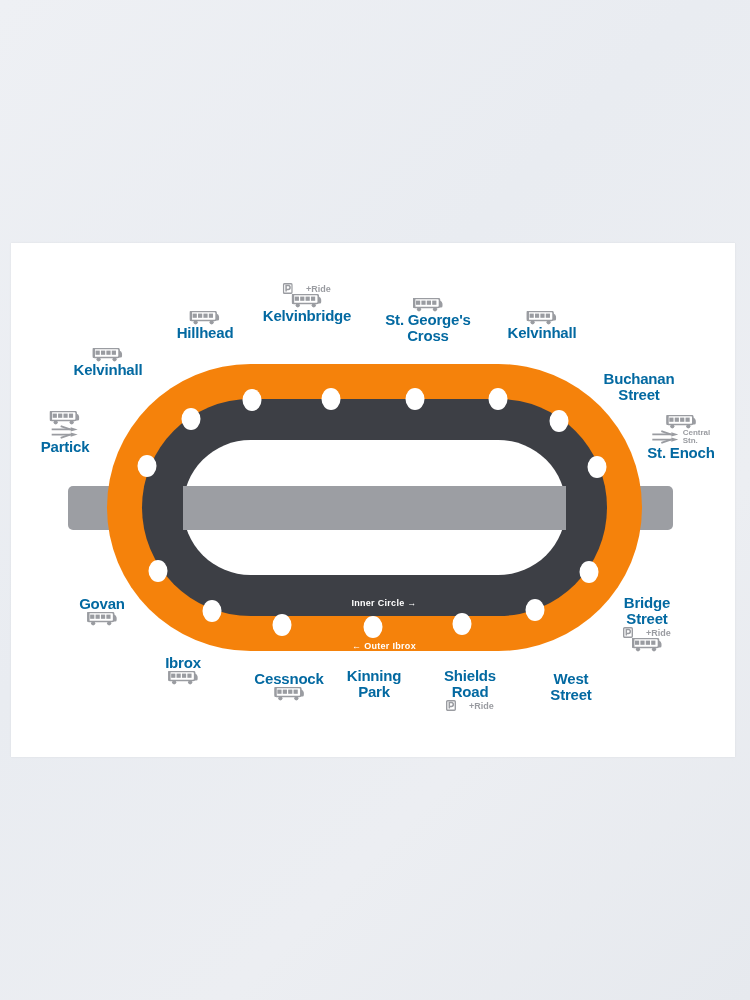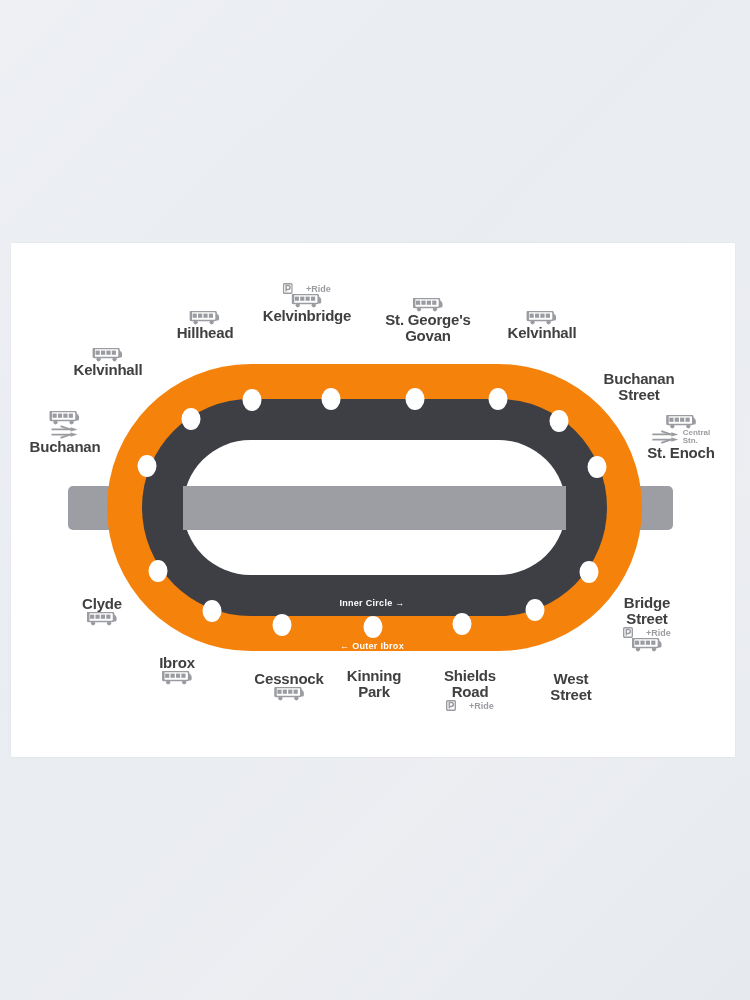--- a/index.html
+++ b/index.html
@@ -79,30 +79,31 @@
   
   .circle-note {
     position: absolute;
     color: #ffffff;
     font-size: 9px;
     font-weight: bold;
     letter-spacing: 0.3px;
     white-space: nowrap;
     transform: translateX(-50%);
     font-family: "Liberation Sans", sans-serif;
+    margin-left: 12px;
   }
   
   .station {
     position: absolute;
     transform: translateX(-50%);
     text-align: center;
     white-space: nowrap;
   }
   .station .name {
-    color: #404040;
+    color: #0369a1;
     font-weight: bold;
     font-size: 15px;
     line-height: 16px;
     letter-spacing: -0.2px;
     font-family: "Liberation Sans", sans-serif;
   }
   .station .name.two-line { white-space: normal; }
   .icon-row {
     display: flex;
     justify-content: center;
@@ -239,21 +240,21 @@
           <path d="M26.5 2.3 q3 1.2 3 3.4 v2.3 a1.5 1.5 0 0 1 -1.5 1.5 h-1.5z" fill="#9a9ca1"></path>
           <rect x="3" y="2.6" width="4.2" height="4.2" fill="#9a9ca1"></rect>
           <rect x="8.4" y="2.6" width="4.2" height="4.2" fill="#9a9ca1"></rect>
           <rect x="13.8" y="2.6" width="4.2" height="4.2" fill="#9a9ca1"></rect>
           <rect x="19.2" y="2.6" width="4.2" height="4.2" fill="#9a9ca1"></rect>
           <rect x="0" y="0" width="2.4" height="9.6" fill="#9a9ca1"></rect>
           <circle cx="6" cy="11.3" r="2.1" fill="#9a9ca1"></circle>
           <circle cx="22" cy="11.3" r="2.1" fill="#9a9ca1"></circle>
         </svg>
       </div>
-      <div class="name two-line">St. George's Govan</div>
+      <div class="name two-line">St. George's Cross</div>
     </div>
 
     <div class="station" style="left:531px; top:68px;">
       <div class="icon-row">
         <svg width="30" height="14" viewBox="0 0 30 14">
           <rect x="0.5" y="0.5" width="26" height="9" rx="1.6" fill="none" stroke="#9a9ca1" stroke-width="1.6"></rect>
           <path d="M26.5 2.3 q3 1.2 3 3.4 v2.3 a1.5 1.5 0 0 1 -1.5 1.5 h-1.5z" fill="#9a9ca1"></path>
           <rect x="3" y="2.6" width="4.2" height="4.2" fill="#9a9ca1"></rect>
           <rect x="8.4" y="2.6" width="4.2" height="4.2" fill="#9a9ca1"></rect>
           <rect x="13.8" y="2.6" width="4.2" height="4.2" fill="#9a9ca1"></rect>
@@ -352,39 +353,39 @@
           <rect x="8.4" y="2.6" width="4.2" height="4.2" fill="#9a9ca1"></rect>
           <rect x="13.8" y="2.6" width="4.2" height="4.2" fill="#9a9ca1"></rect>
           <rect x="19.2" y="2.6" width="4.2" height="4.2" fill="#9a9ca1"></rect>
           <rect x="0" y="0" width="2.4" height="9.6" fill="#9a9ca1"></rect>
           <circle cx="6" cy="11.3" r="2.1" fill="#9a9ca1"></circle>
           <circle cx="22" cy="11.3" r="2.1" fill="#9a9ca1"></circle>
         </svg>
       </div>
     </div>
 
-    <div class="station" style="left:166px; top:412px;">
+    <div class="station" style="left:172px; top:412px;">
       <div class="name">Ibrox</div>
       <div class="icon-row">
         <svg width="30" height="14" viewBox="0 0 30 14">
           <rect x="0.5" y="0.5" width="26" height="9" rx="1.6" fill="none" stroke="#9a9ca1" stroke-width="1.6"></rect>
           <path d="M26.5 2.3 q3 1.2 3 3.4 v2.3 a1.5 1.5 0 0 1 -1.5 1.5 h-1.5z" fill="#9a9ca1"></path>
           <rect x="3" y="2.6" width="4.2" height="4.2" fill="#9a9ca1"></rect>
           <rect x="8.4" y="2.6" width="4.2" height="4.2" fill="#9a9ca1"></rect>
           <rect x="13.8" y="2.6" width="4.2" height="4.2" fill="#9a9ca1"></rect>
           <rect x="19.2" y="2.6" width="4.2" height="4.2" fill="#9a9ca1"></rect>
           <rect x="0" y="0" width="2.4" height="9.6" fill="#9a9ca1"></rect>
           <circle cx="6" cy="11.3" r="2.1" fill="#9a9ca1"></circle>
           <circle cx="22" cy="11.3" r="2.1" fill="#9a9ca1"></circle>
         </svg>
       </div>
     </div>
 
     <div class="station" style="left:91px; top:353px;">
-      <div class="name">Clyde</div>
+      <div class="name">Govan</div>
       <div class="icon-row">
         <svg width="30" height="14" viewBox="0 0 30 14">
           <rect x="0.5" y="0.5" width="26" height="9" rx="1.6" fill="none" stroke="#9a9ca1" stroke-width="1.6"></rect>
           <path d="M26.5 2.3 q3 1.2 3 3.4 v2.3 a1.5 1.5 0 0 1 -1.5 1.5 h-1.5z" fill="#9a9ca1"></path>
           <rect x="3" y="2.6" width="4.2" height="4.2" fill="#9a9ca1"></rect>
           <rect x="8.4" y="2.6" width="4.2" height="4.2" fill="#9a9ca1"></rect>
           <rect x="13.8" y="2.6" width="4.2" height="4.2" fill="#9a9ca1"></rect>
           <rect x="19.2" y="2.6" width="4.2" height="4.2" fill="#9a9ca1"></rect>
           <rect x="0" y="0" width="2.4" height="9.6" fill="#9a9ca1"></rect>
           <circle cx="6" cy="11.3" r="2.1" fill="#9a9ca1"></circle>
@@ -408,17 +409,17 @@
         </svg>
       </div>
       <div class="icon-row">
         <svg width="28" height="14" viewBox="0 0 28 14">
           <path d="M1 4.4 H20.5 M1 9.6 H20.5" stroke="#9a9ca1" stroke-width="1.9"></path>
           <path d="M10 1.2 L19.5 4.4 M10 12.8 L19.5 9.6" stroke="#9a9ca1" stroke-width="1.9" fill="none"></path>
           <path d="M20 2.2 L27 4.4 L20 6.6 Z" fill="#9a9ca1"></path>
           <path d="M20 7.4 L27 9.6 L20 11.8 Z" fill="#9a9ca1"></path>
         </svg>
       </div>
-      <div class="name">Buchanan</div>
+      <div class="name">Partick</div>
     </div>
 
   </div>
 </div>
 
 </body></html>

